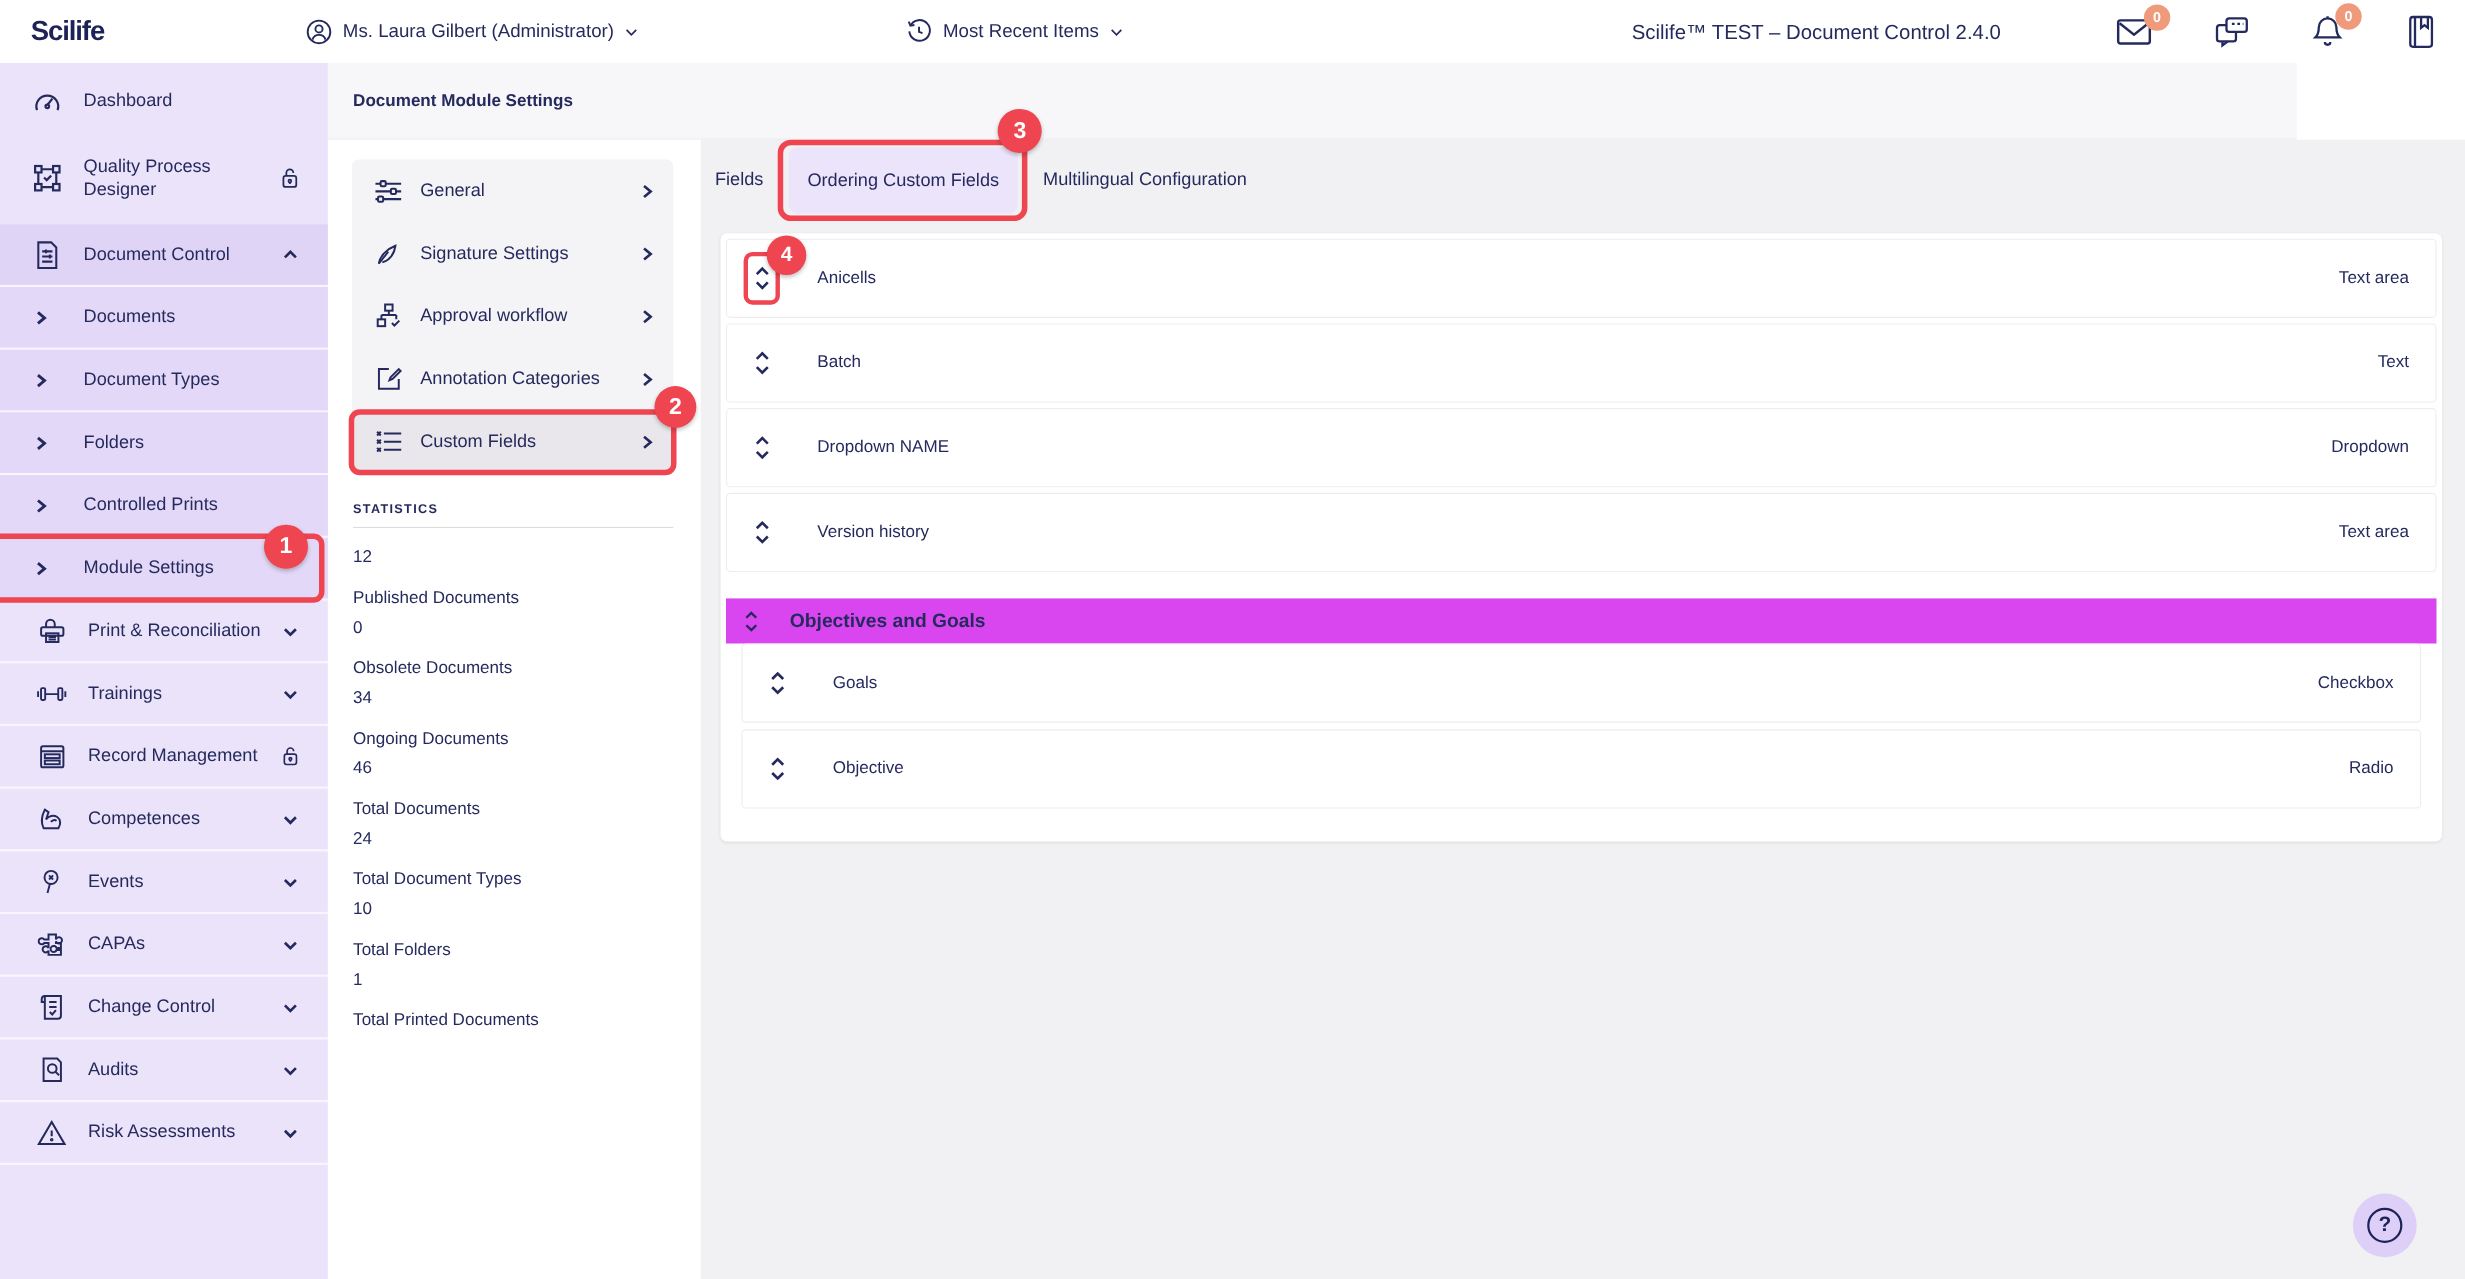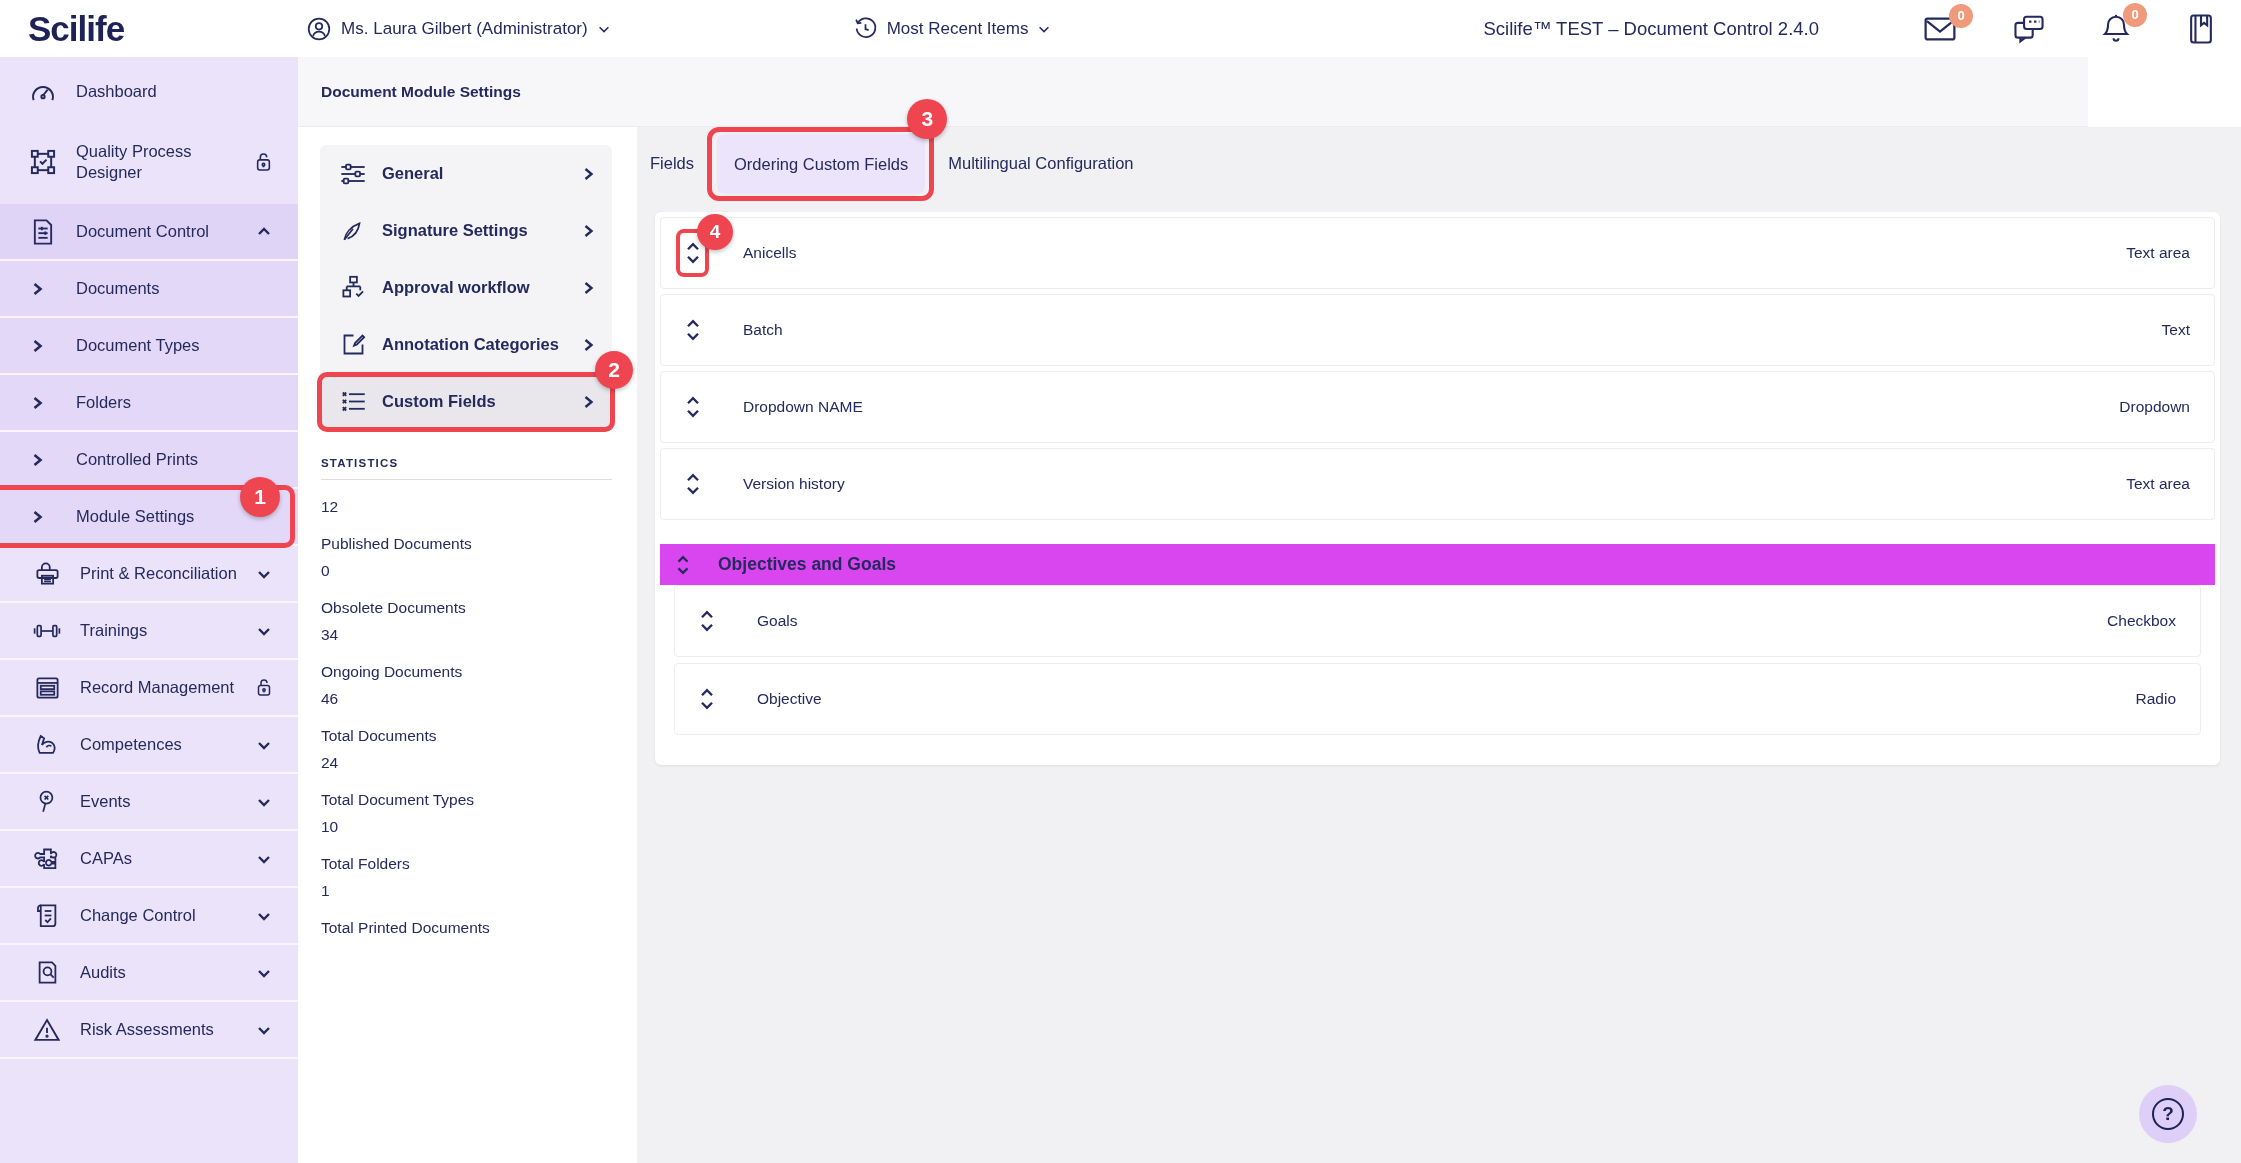--- a/index.html
+++ b/index.html
@@ -2,21 +2,21 @@
 <html><head>
 <meta charset="utf-8">
 <style>
   * { margin:0; padding:0; box-sizing:border-box; }
   html,body { width:2241px; height:1163px; overflow:hidden; }
   body { font-family:"Liberation Sans", sans-serif; color:#252a5e; background:#fff; position:relative; }
   svg { display:block; }
 
   
   .topbar { position:absolute; left:0; top:0; width:2241px; height:57px; background:#fff; display:flex; align-items:center; z-index:5; }
-  .logo { margin-left:28px; font-size:35px; font-weight:700; letter-spacing:-1px; color:#1d2257; }
+  .logo { margin-left:28px; font-size:25px; font-weight:700; letter-spacing:-1px; color:#1d2257; }
   .tb-menu { display:flex; align-items:center; gap:9px; font-size:17px; cursor:pointer; }
   .tb-user { margin-left:182px; }
   .tb-recent { margin-left:242px; }
   .tb-right { margin-left:auto; display:flex; align-items:center; margin-right:26px; }
   .env-title { font-size:18.5px; margin-right:48px; }
   .tb-iconbtn { position:relative; margin-left:56px; cursor:pointer; }
   .tb-iconbtn:first-of-type { margin-left:0; }
   .mini-badge { position:absolute; top:-10px; right:-16px; min-width:24px; height:24px; border-radius:12px; background:#f09a7c; color:#fff; font-size:13px; font-weight:700; display:flex; align-items:center; justify-content:center; padding:0 6px; }
 
   
@@ -39,21 +39,21 @@
 
   
   .header-strip { position:absolute; left:298px; top:57px; width:1790px; height:70px; background:#f7f6f8; border-bottom:1px solid #eceaee; }
   .header-strip .hs-title { font-size:15.5px; font-weight:700; padding:26px 0 0 23px; }
 
   
   .left-panel { position:absolute; left:298px; top:127px; width:339px; height:1036px; background:#fff; }
   .menu-card { margin:18px 25px 0 22px; background:#f4f3f5; border-radius:6px; overflow:visible; }
   .menu-item { display:flex; align-items:center; height:57px; padding:0 16px 0 18px; font-size:16.5px; cursor:pointer; position:relative; }
   .menu-item .mi-ico { width:30px; display:flex; justify-content:center; margin-right:14px; }
-  .menu-item .mi-label { flex:1;font-weight:bold; }
+  .menu-item .mi-label { flex:1; }
   .menu-item.selected { background:#e9e7eb; border-radius:0 0 6px 6px; }
   .stats-title { margin:27px 0 0 23px; font-size:11.5px; font-weight:700; letter-spacing:1.2px; }
   .stats-hr { margin:10px 25px 0 23px; border:0; border-top:1px solid #ddd; }
   .stats-list { margin:13px 0 0 23px; font-size:15.5px; line-height:27px; }
   .stat-row { display:flex; gap:10px;flex-direction:column; }
 
   
   .main { position:absolute; left:637px; top:127px; width:1604px; height:1036px; background:#f1f0f2; }
   .tabs { display:flex; align-items:center; height:73px; padding-left:0; font-size:16.5px; }
   .tab { margin:0 13px; cursor:pointer; white-space:nowrap; }

